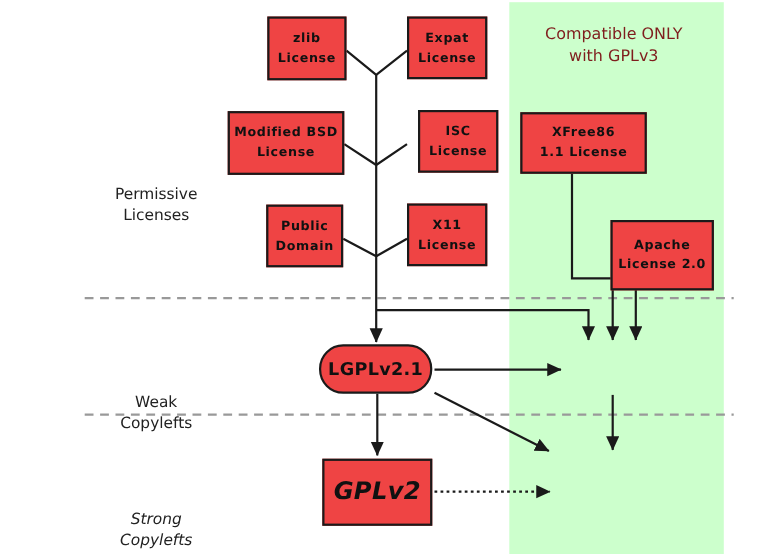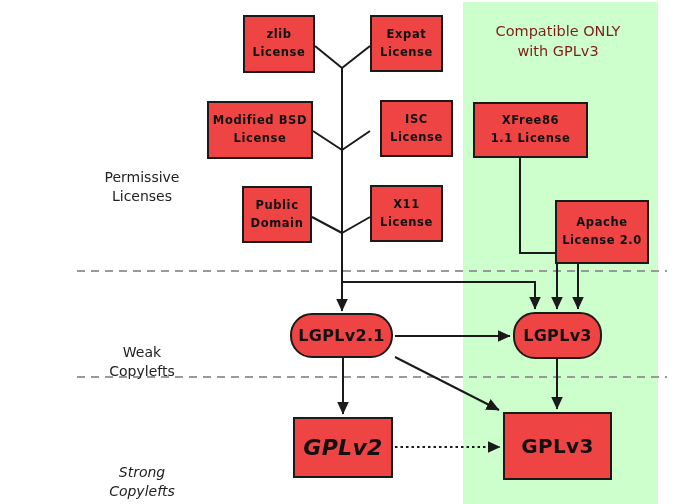--- a/index.html
+++ b/index.html
@@ -75,21 +75,21 @@
       <path d="M395,336 L510,336" marker-end="url(#arrow)"></path>
       <path d="M343,358 L343,414" marker-end="url(#arrow)"></path>
       <path d="M395,357 L499,410" marker-end="url(#arrow)"></path>
       <path d="M557,359 L557,409" marker-end="url(#arrow)"></path>
       <path d="M395,447 L500,447" marker-end="url(#arrow)" stroke-dasharray="2.5,3"></path>
     </g>
   </svg>
 
   <div class="sidelabel" style="left:82px; top:131px; width:120px;">Permissive
 Licenses</div>
-  <div class="sidelabel" style="left:82px; top:306px; width:120px;">Weak
+  <div class="sidelabel" style="left:82px; top:320px; width:120px;">Weak
 Copylefts</div>
   <div class="sidelabel" style="left:82px; top:426px; width:120px;font-style:italic;">Strong
 Copylefts</div>
   <div class="notelabel" style="left:468px; top:21px; width:180px;">Compatible ONLY
 with GPLv3</div>
 
   <div class="box small" style="left:243px; top:15px;  width:72px;  height:58px;">zlib
 License</div>
   <div class="box small" style="left:370px; top:15px;  width:73px;  height:57px;">Expat
 License</div>
@@ -99,17 +99,15 @@
 License</div>
   <div class="box small" style="left:242px; top:186px; width:70px;  height:57px;">Public
 Domain</div>
   <div class="box small" style="left:370px; top:185px; width:73px;  height:57px;">X11
 License</div>
   <div class="box small" style="left:473px; top:102px; width:115px;  height:56px;">XFree86
 1.1 License</div>
   <div class="box small" style="left:555px; top:187px; width:94px;  height:64px;margin-top:13px;">Apache
 License 2.0</div>
   <div class="box mid" style="left:290px; top:313px; width:103px; height:45px;">LGPLv2.1</div>
-  <div class="box mid" style="left:513px; top:312px; width:89px;  height:47px;">LGPLv3</div>
   <div class="box big2" style="left:293px; top:417px; width:100px; height:61px;">GPLv2</div>
-  <div class="box big3" style="left:503px; top:412px; width:109px; height:68px;">GPLv3</div>
 
 </div>
 
 </body></html>

